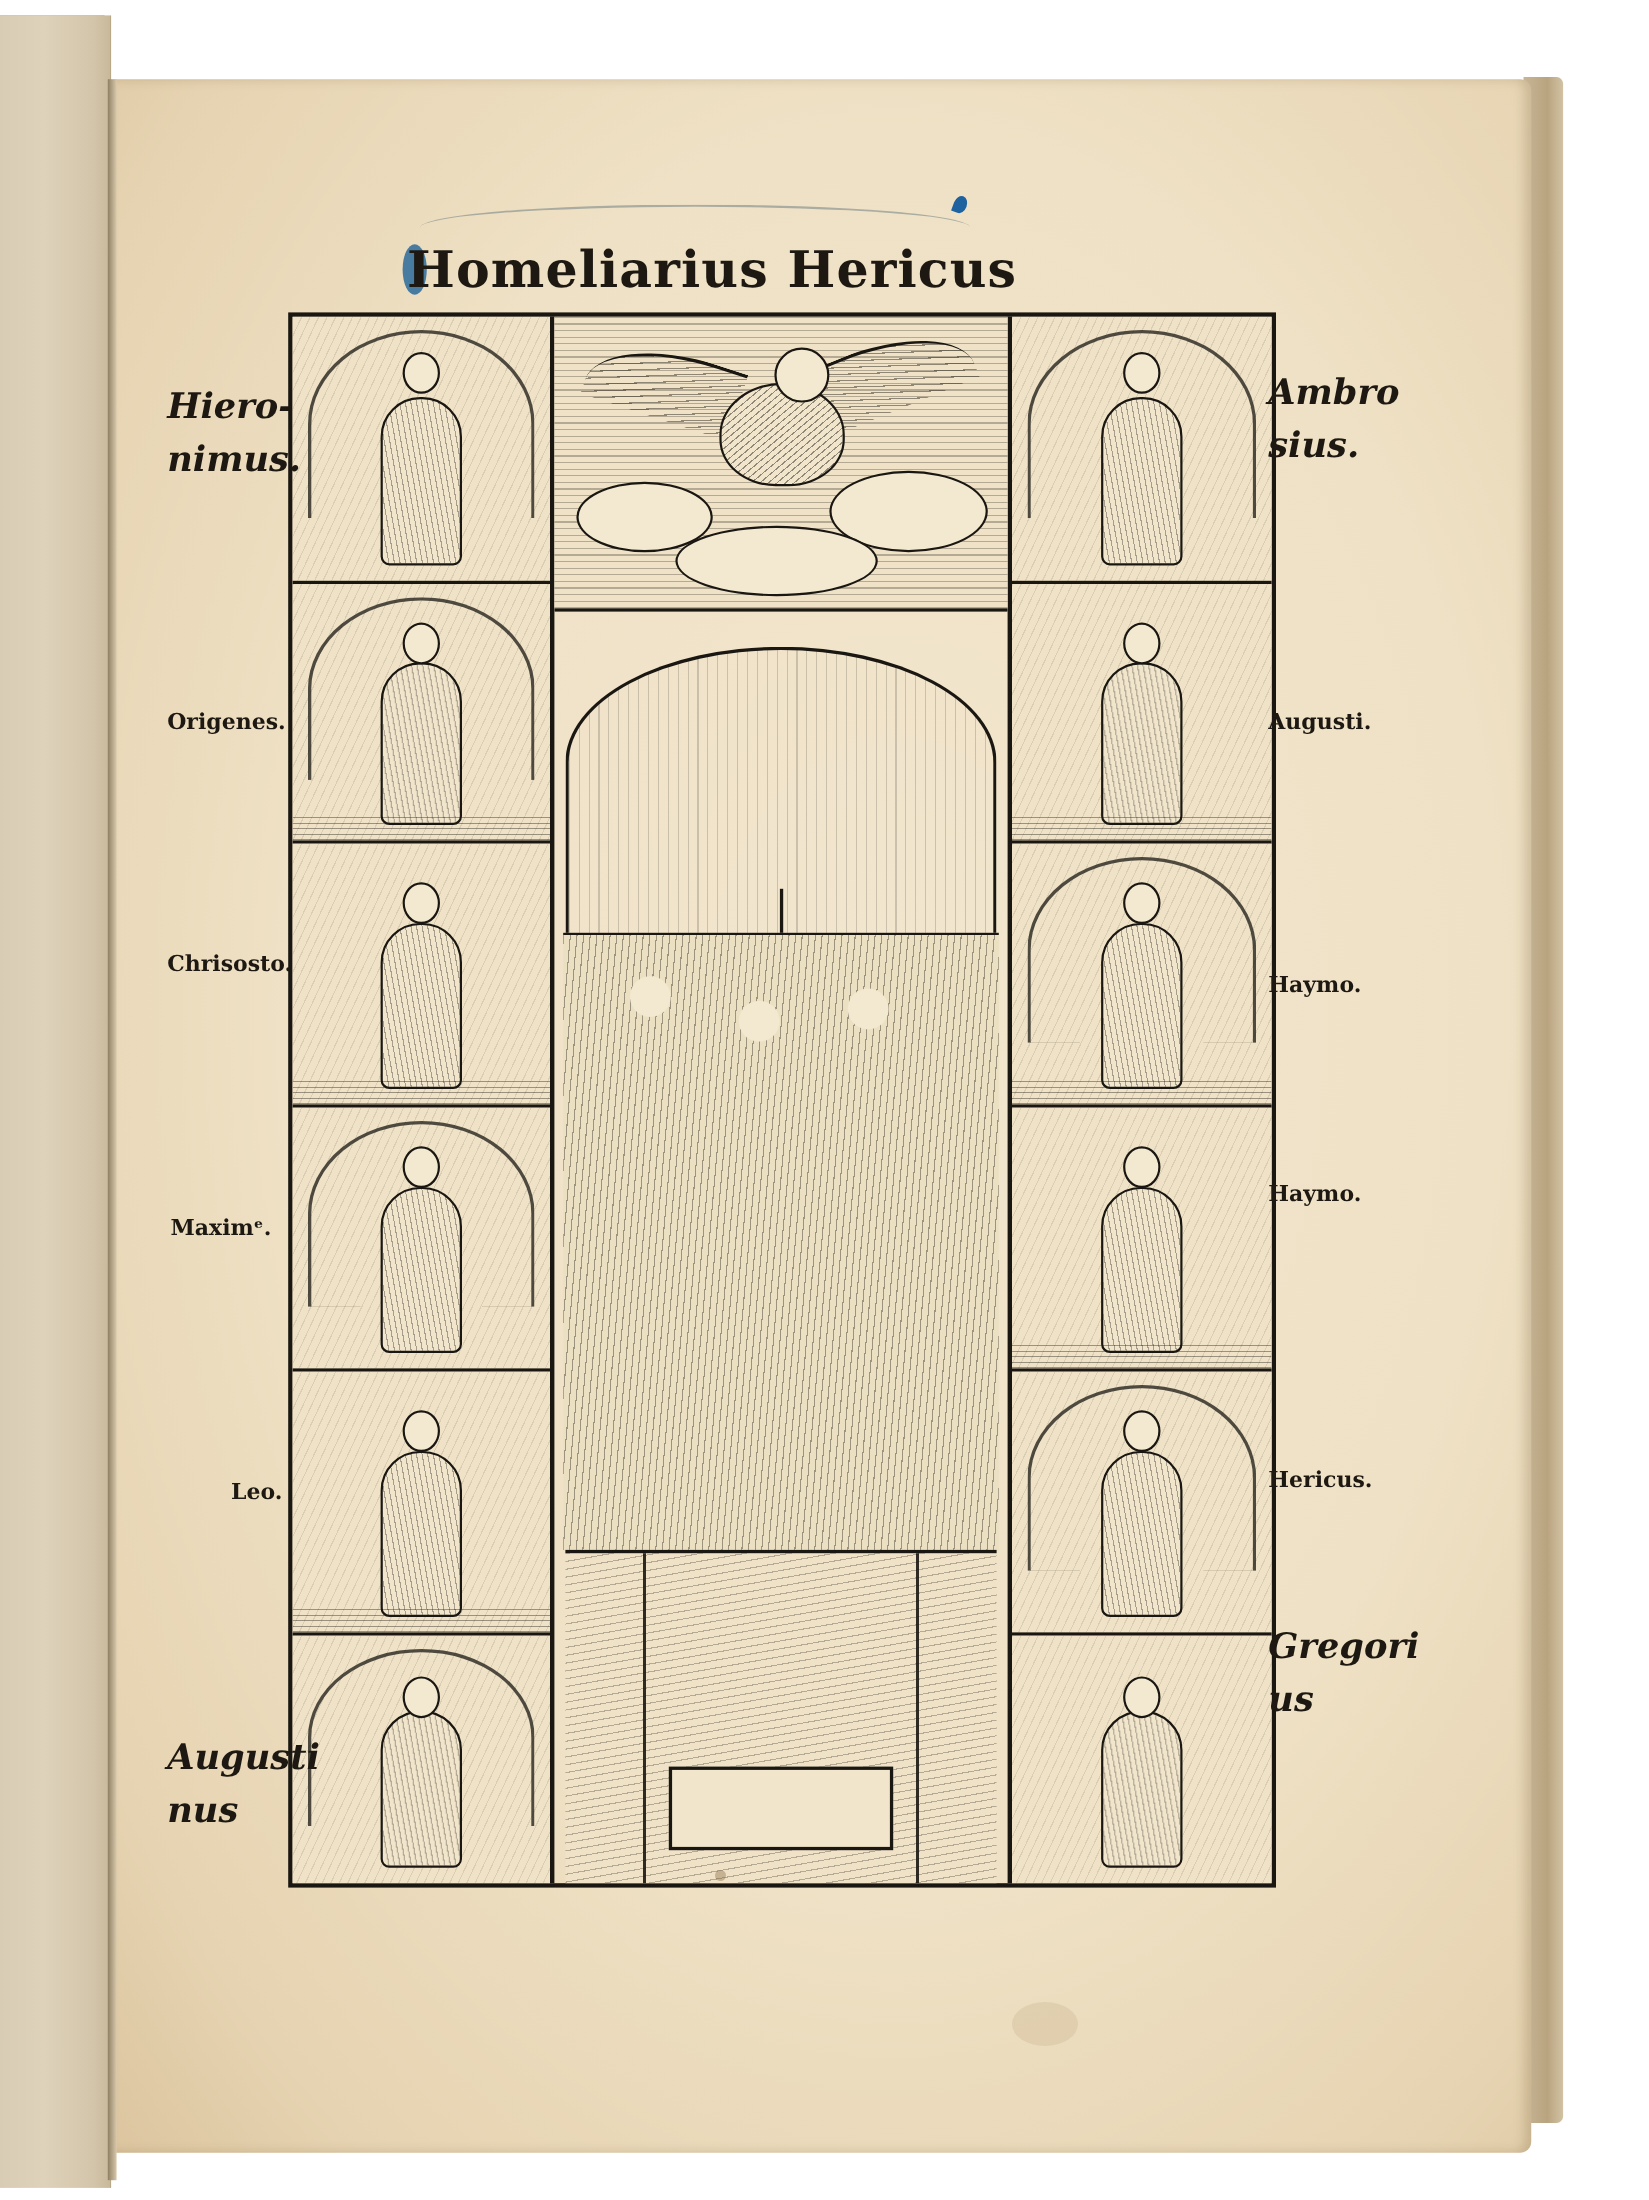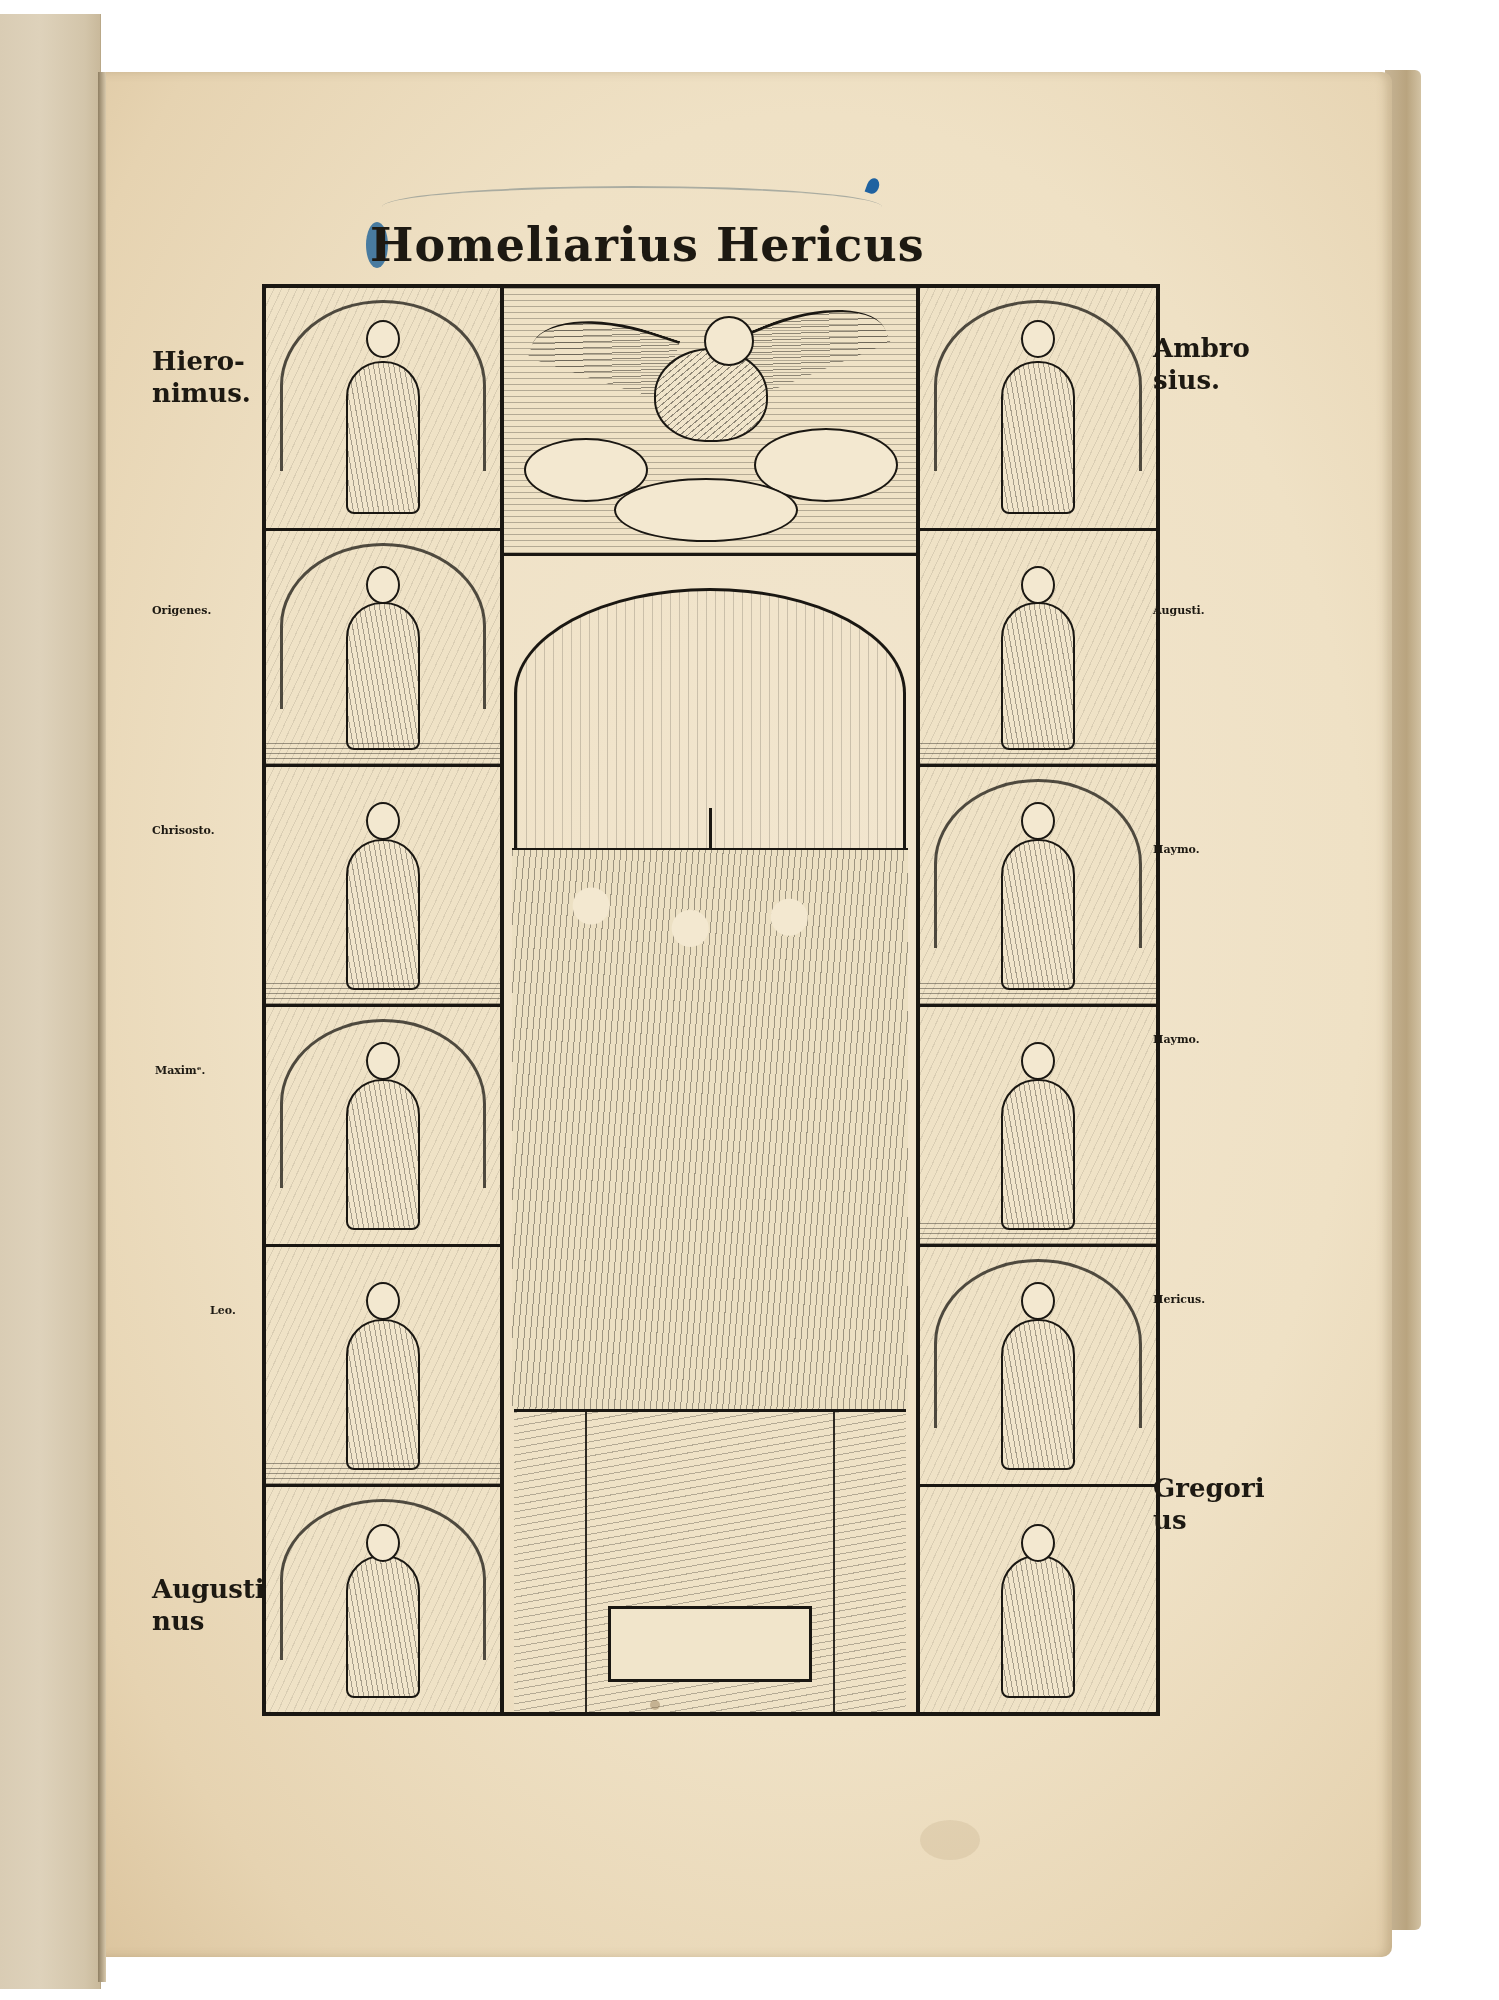--- a/index.html
+++ b/index.html
@@ -154,22 +154,22 @@
     border:3px solid #1a1712; background:#f1e5cb;
   }
   .staff {
     position:absolute; left:205px; top:520px; width:3px; height:560px; background:#1a1712;
   }
   
   .label {
     position:absolute; font-family:"DejaVu Serif", serif; font-weight:bold;
     font-size:21px; line-height:26px; color:#1d1912; white-space:pre;
   }
-  .label.small { font-size:11px; }
-  .label.big { font-size:26px; line-height:32px; }
+  .label.small { font-size:20px;margin-top:45px; }
+  .label.big { font-size:32px; line-height:48px;font-style:italic; }
   .spot {
     position:absolute; border-radius:50%; background:rgba(120,90,50,0.35);
   }
 </style>
 </head>
 <body>
 
 <div class="cover-top"></div>
 <div class="cover"></div>
 <div class="cover-right"></div>

